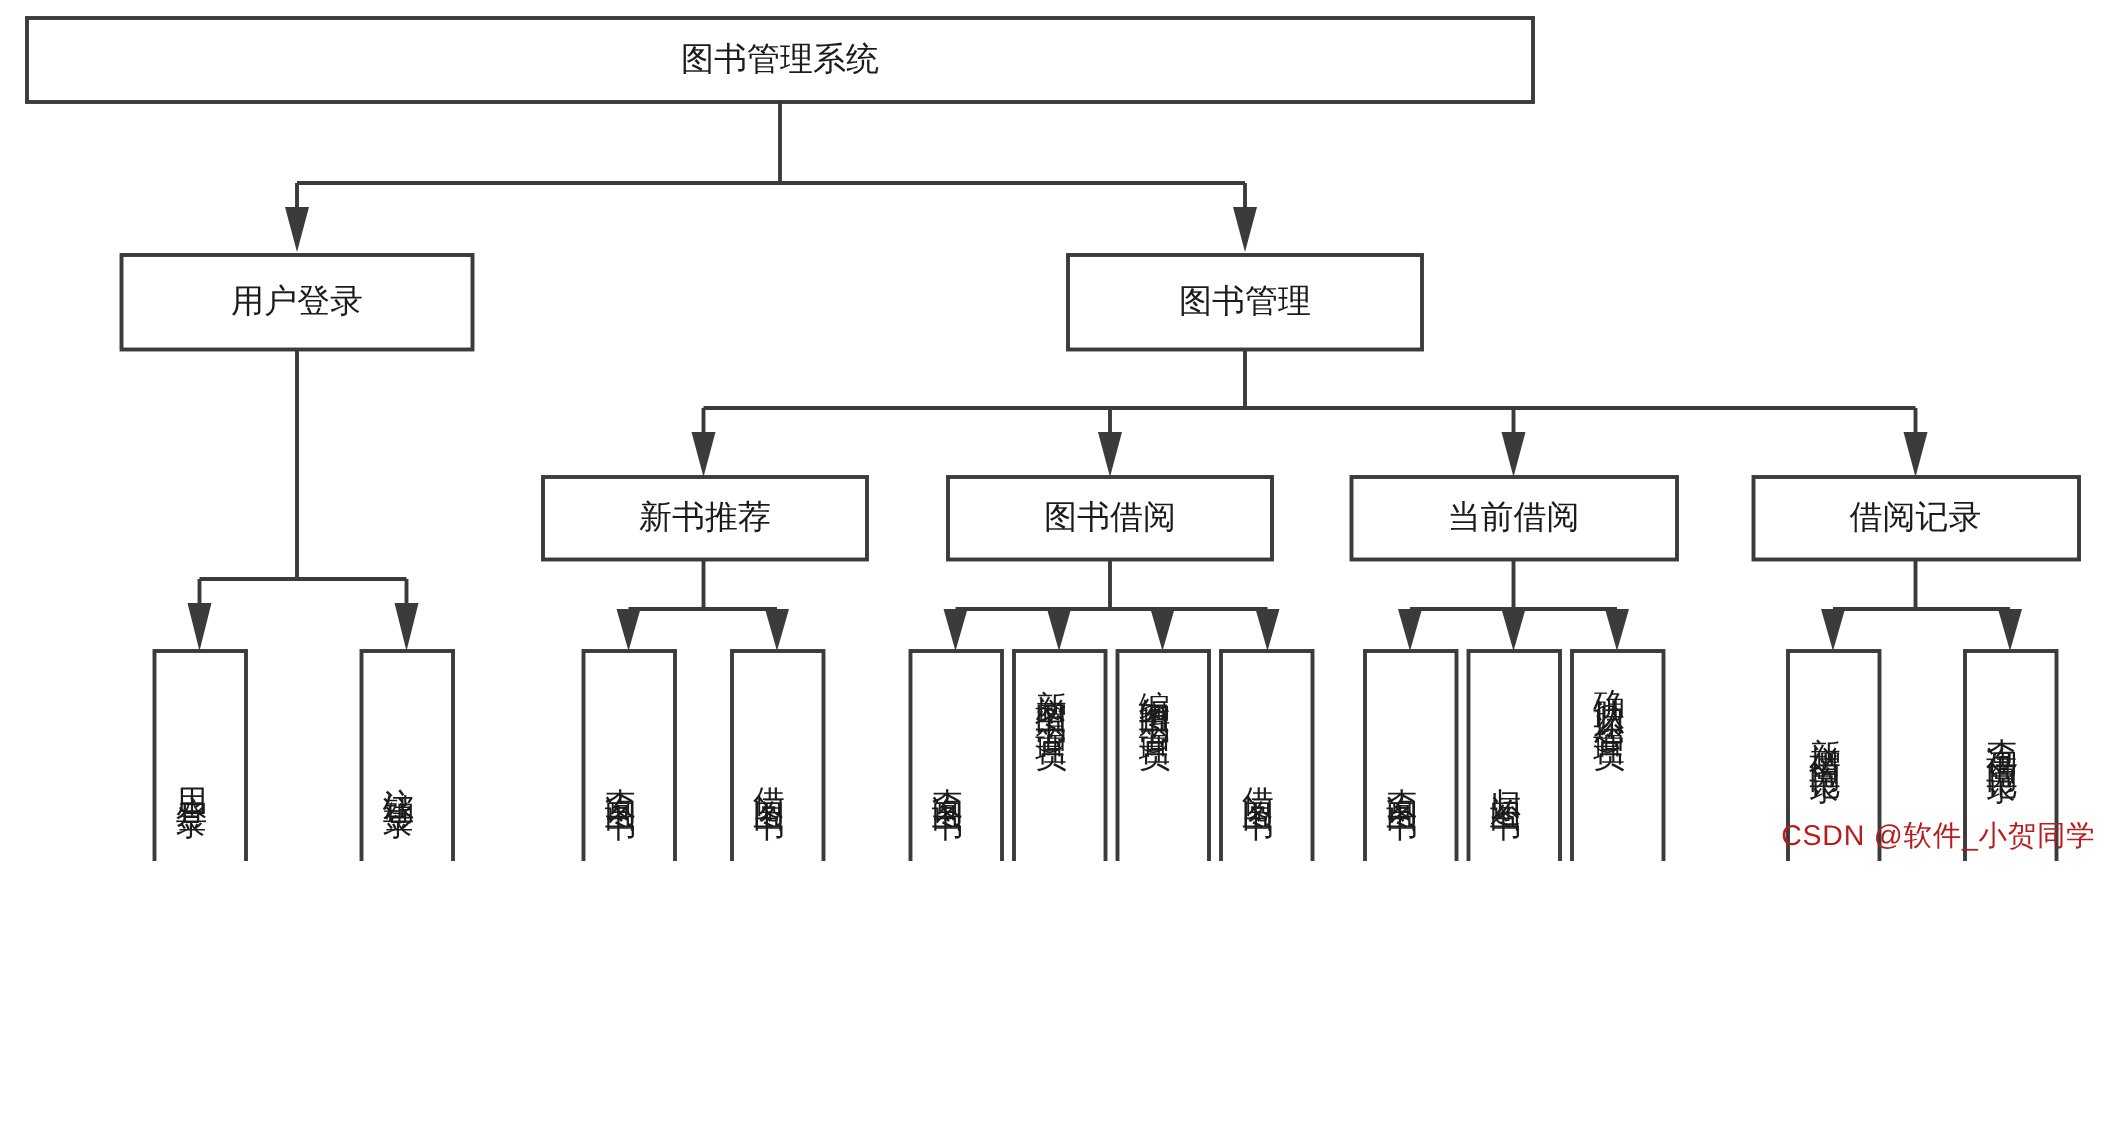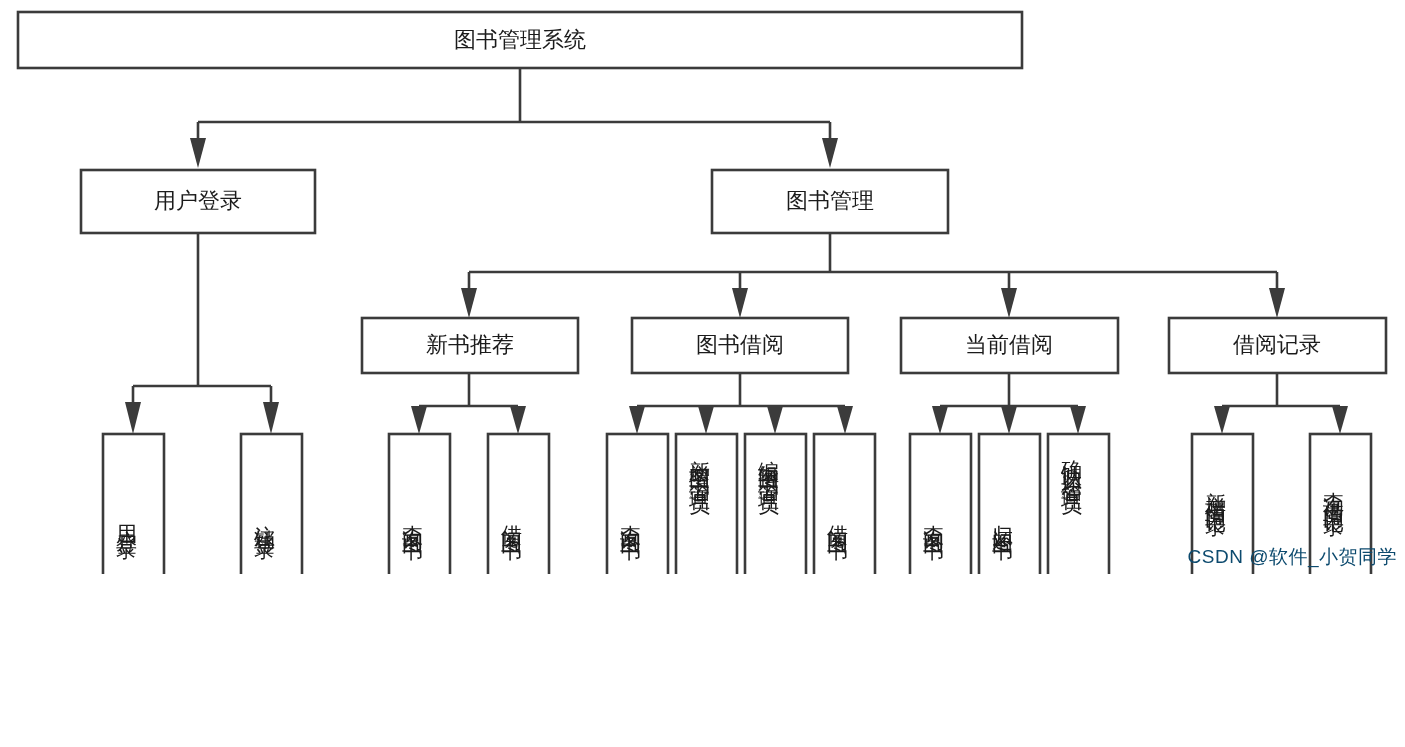--- a/index.html
+++ b/index.html
@@ -62,21 +62,21 @@
     white-space: nowrap;
     pointer-events: none;
     text-align: start;
   }
   .watermark {
     position: absolute;
     right: 8px;
     bottom: 4px;
     font-family: "Liberation Sans", "DejaVu Sans", sans-serif;
     font-size: 19px;
-    color: #0c4a6e;
+    color: #b91c1c;
     letter-spacing: 0.5px;
     white-space: nowrap;
   }
 </style>
 </head>
 <body>
 
 <div id="diagram-root">
 
   <svg class="tree-canvas" viewBox="0 0 1405 747" xmlns="http://www.w3.org/2000/svg">

